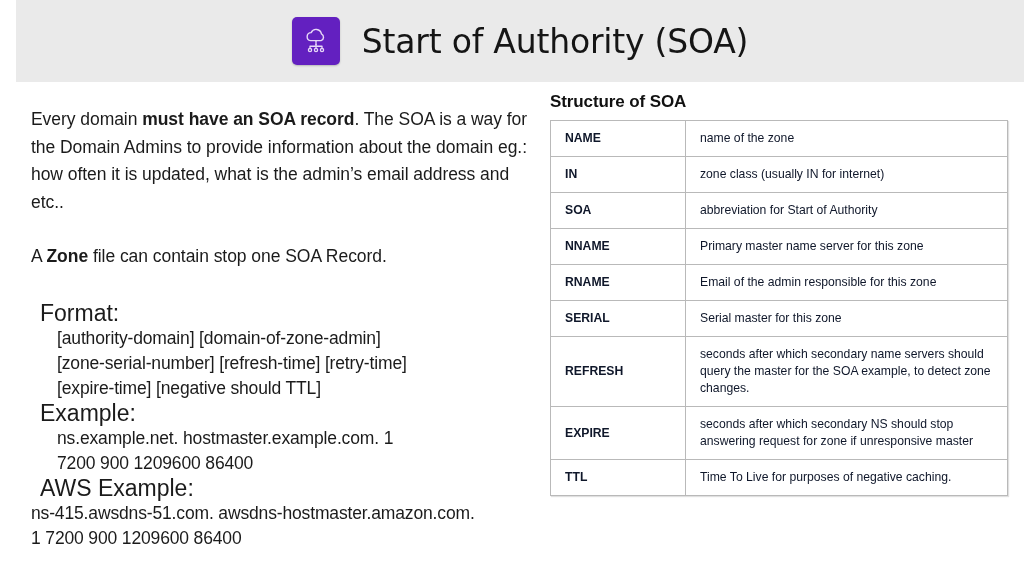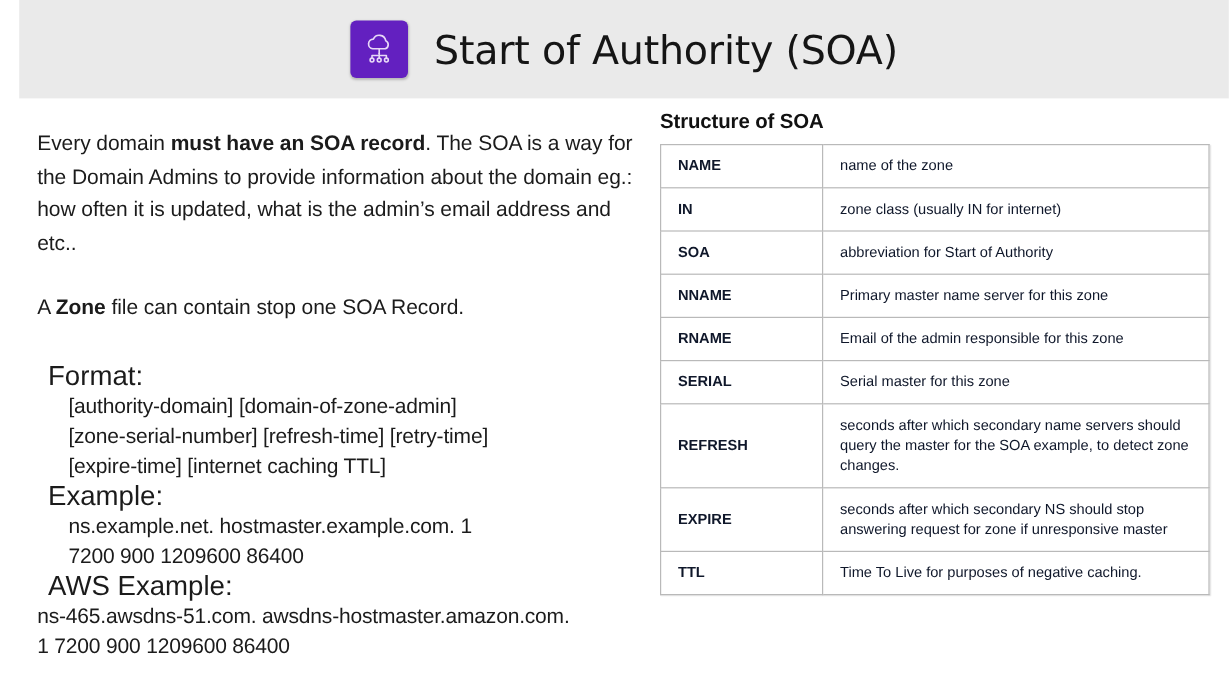--- a/index.html
+++ b/index.html
@@ -163,28 +163,28 @@
 
   <div class="para-gap"></div>
 
   <p class="body-para"><span>A </span><b>Zone</b><span> file can contain stop one SOA Record.</span></p>
 
   <div class="spec-block">
 
     <div class="spec-label">Format:</div>
     <div class="spec-line">[authority-domain] [domain-of-zone-admin]</div>
     <div class="spec-line">[zone-serial-number] [refresh-time] [retry-time]</div>
-    <div class="spec-line">[expire-time] [internet caching TTL]</div>
+    <div class="spec-line">[expire-time] [negative should TTL]</div>
 
     <div class="spec-label">Example:</div>
     <div class="spec-line">ns.example.net. hostmaster.example.com. 1</div>
     <div class="spec-line">7200 900 1209600 86400</div>
 
     <div class="spec-label flush">AWS Example:</div>
-    <div class="spec-line flush-left">ns-465.awsdns-51.com. awsdns-hostmaster.amazon.com.</div>
+    <div class="spec-line flush-left">ns-415.awsdns-51.com. awsdns-hostmaster.amazon.com.</div>
     <div class="spec-line flush-left">1 7200 900 1209600 86400</div>
 
   </div>
 </div>
 
 <div class="right-col">
   <div class="table-title">Structure of SOA</div>
   <table class="soa-table">
     <tbody>
       <tr>

